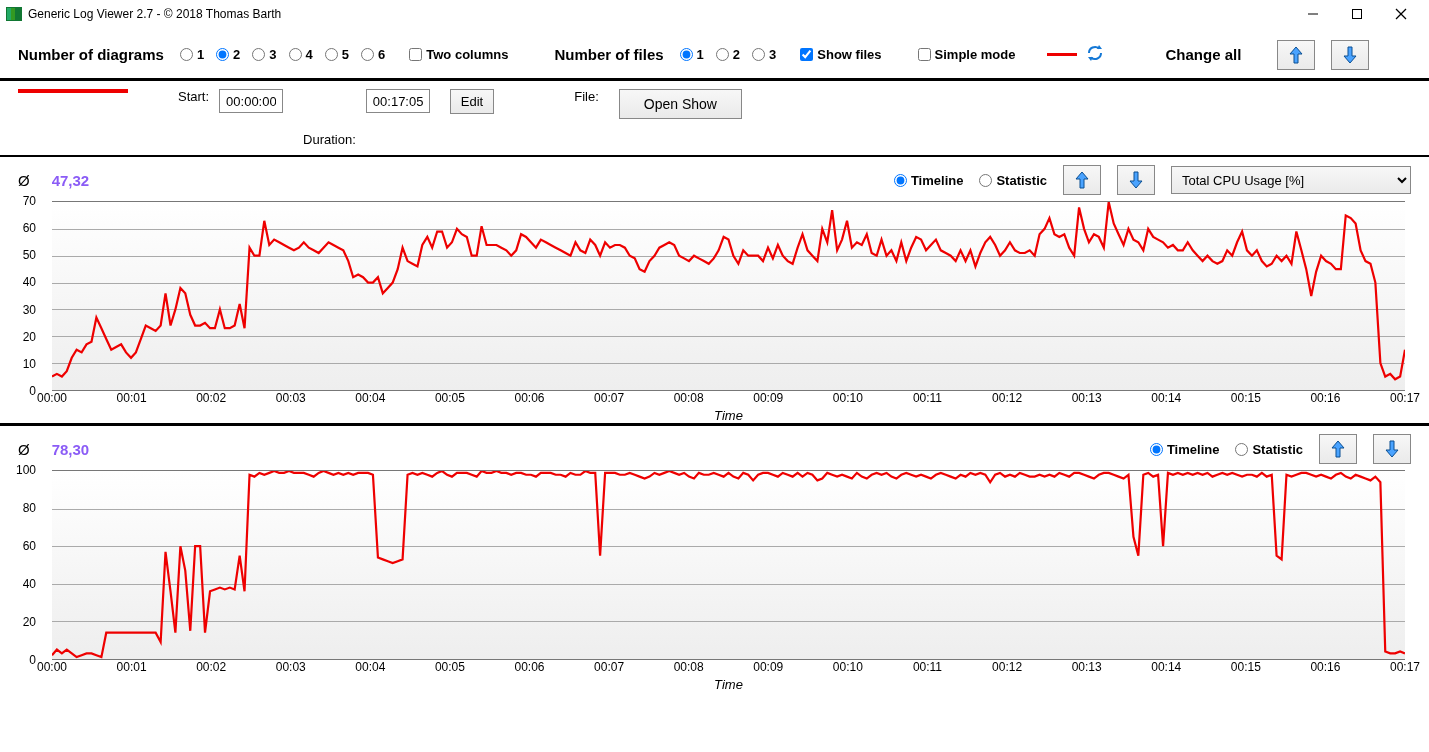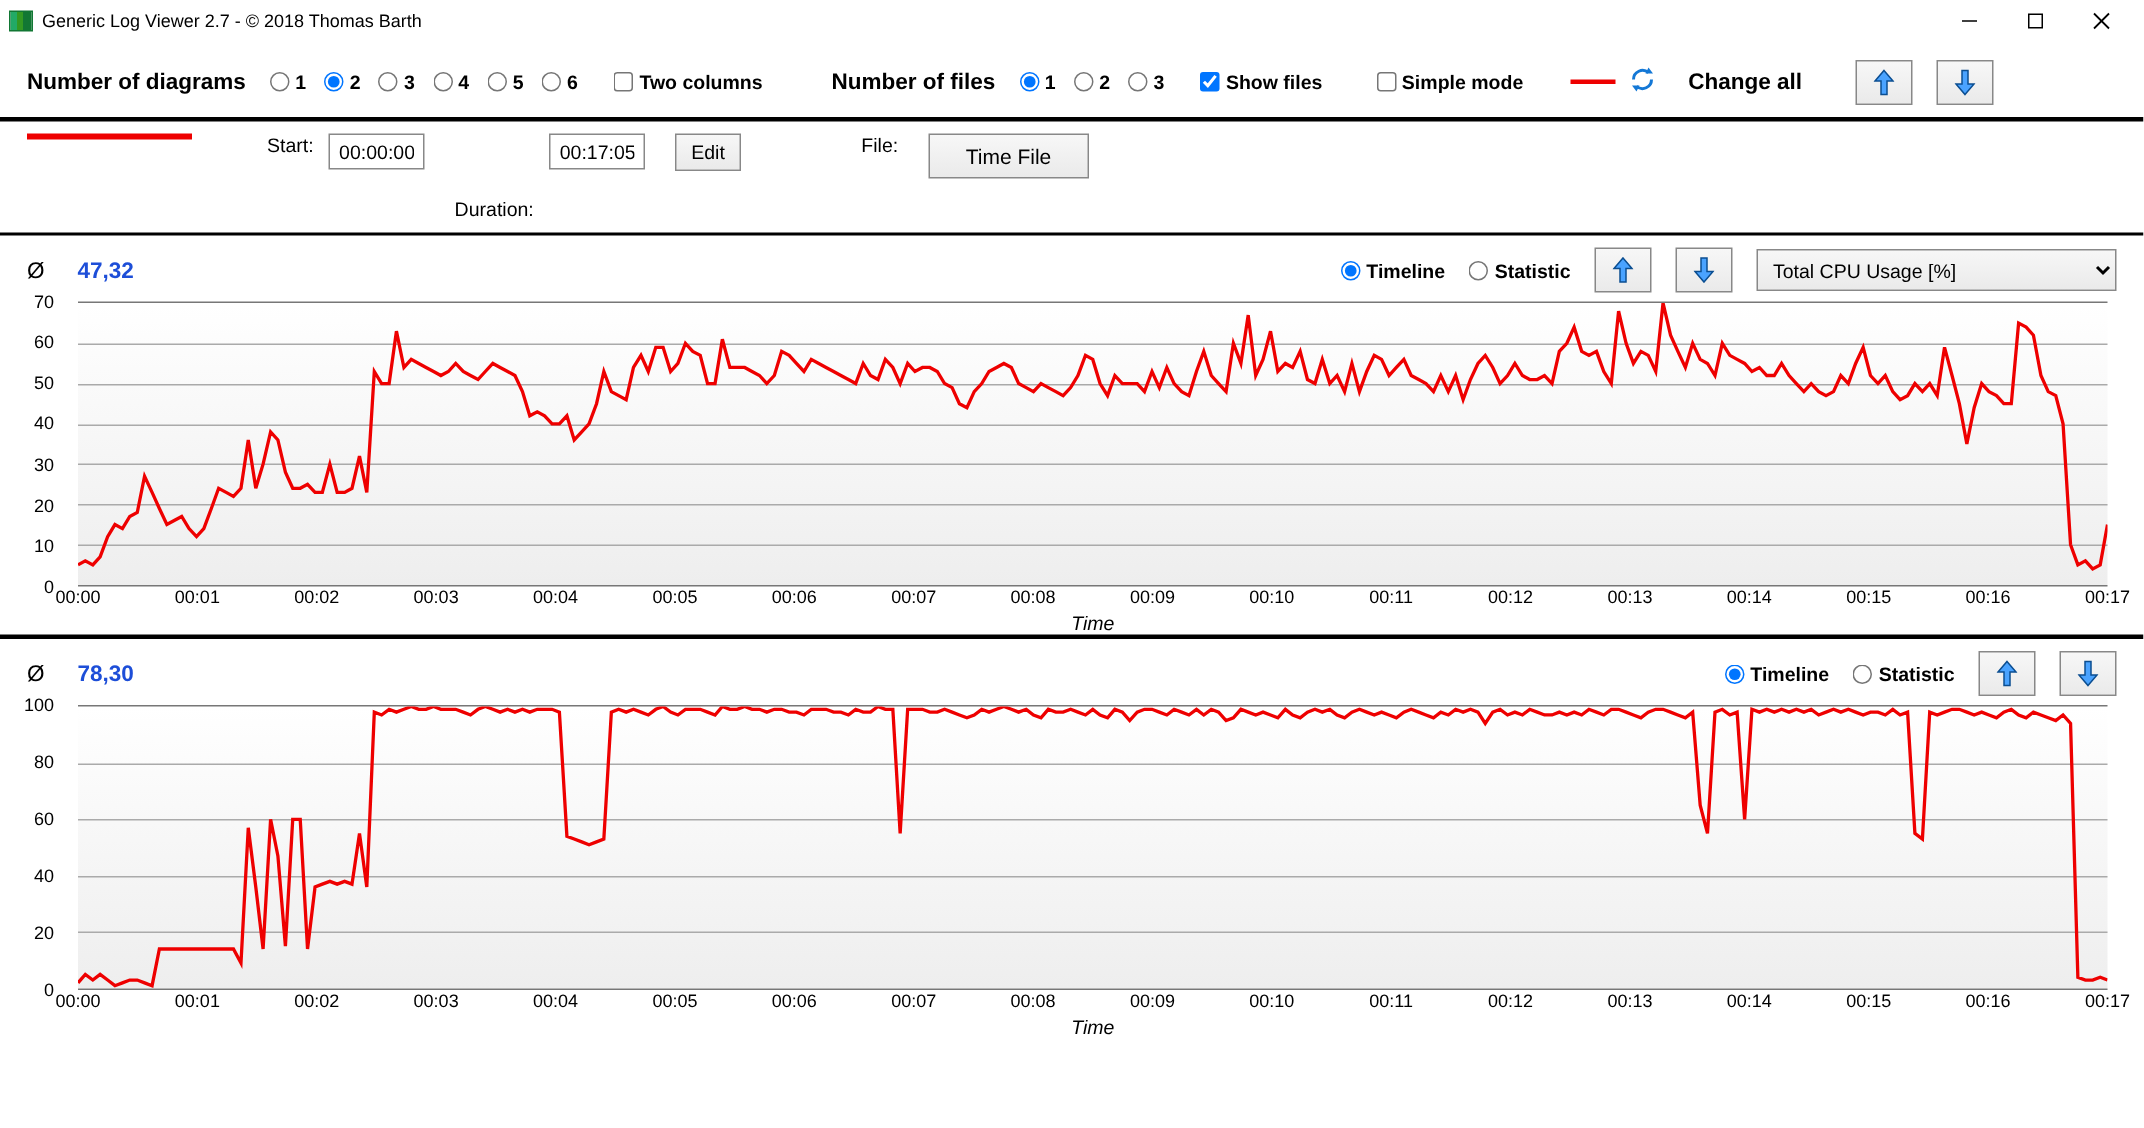--- a/index.html
+++ b/index.html
@@ -91,21 +91,21 @@
   .diagram {
     padding: 6px 12px 2px 12px;
   }
   .diag-header {
     display: flex;
     align-items: center;
     gap: 16px;
     padding: 2px 6px 6px 6px;
   }
   .avg-symbol { font-size: 15px; }
-  .avg-val { color: #1d4ed8; font-weight:700; font-size:15px; margin-left:6px;}
+  .avg-val { color: #8b5cf6; font-weight:700; font-size:15px; margin-left:6px;}
   .spacer { flex: 1; }
   select.metric-select {
     width: 240px; height: 28px;
     border:1px solid #888;
     background: linear-gradient(#f7f7f7,#eaeaea);
     font-size: 13px;
     padding: 0 6px;
   }
   .chart-wrap {
     position: relative;
@@ -233,21 +233,21 @@
     <span class="refresh-icon">
       <svg width="20" height="18" viewBox="0 0 20 18">
           <path d="M4 9a6 6 0 0 1 10-4.5" fill="none" stroke="#1478d6" stroke-width="2"></path>
           <polygon points="14,1 17,5 12,5" fill="#1478d6"></polygon>
           <path d="M16 9a6 6 0 0 1-10 4.5" fill="none" stroke="#1478d6" stroke-width="2"></path>
           <polygon points="6,17 3,13 8,13" fill="#1478d6"></polygon>
         </svg>
     </span>
   </span>
 
-  <span class="label-bold" style="">Change all</span>
+  <span class="label-bold" style="margin-left:40px;">Change all</span>
 
   <button class="btn icon" style="margin-left:20px;">
     <svg width="14" height="18" viewBox="0 0 14 18">
         <polygon points="7,1 13,8 9,8 9,17 5,17 5,8 1,8" fill="#4aa3ff" stroke="#0b4e91" stroke-width="1"></polygon>
       </svg>
   </button>
   <button class="btn icon">
     <svg width="14" height="18" viewBox="0 0 14 18">
         <polygon points="7,17 13,10 9,10 9,1 5,1 5,10 1,10" fill="#4aa3ff" stroke="#0b4e91" stroke-width="1"></polygon>
       </svg>
@@ -257,21 +257,21 @@
 <div class="thick-sep"></div>
 
 <div class="toolbar2">
   <div class="red-series-swatch"></div>
   <span>Start:</span>
   <input class="txt-input" style="width: 64px;" value="00:00:00">
   <span style="margin-left:10px;margin-top:43px;">Duration:</span>
   <input class="txt-input" style="width: 64px;" value="00:17:05">
   <button class="btn" style="margin-left:10px;">Edit</button>
   <span style="margin-left:70px;">File:</span>
-  <button class="btn wide" style="margin-left:10px;">Time File</button>
+  <button class="btn wide" style="margin-left:10px;">Open Show</button>
 </div>
 
 <div class="thin-sep"></div>
 
 <div class="diagram">
   <div class="diag-header">
     <span class="avg-symbol">Ø</span>
     <span class="avg-val">47,32</span>
     <span class="spacer"></span>
     <label class="radio-item">

